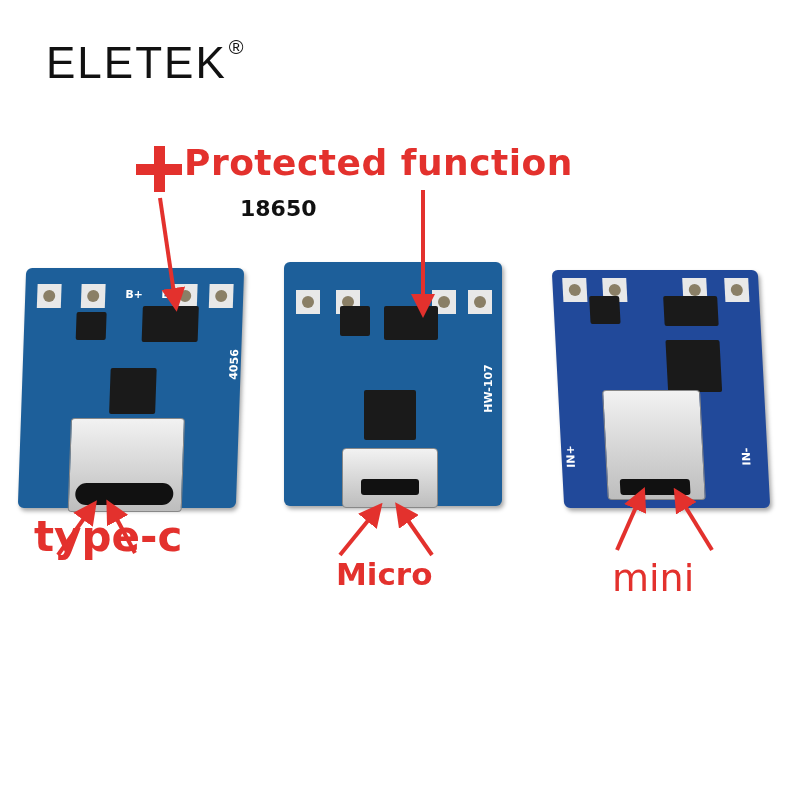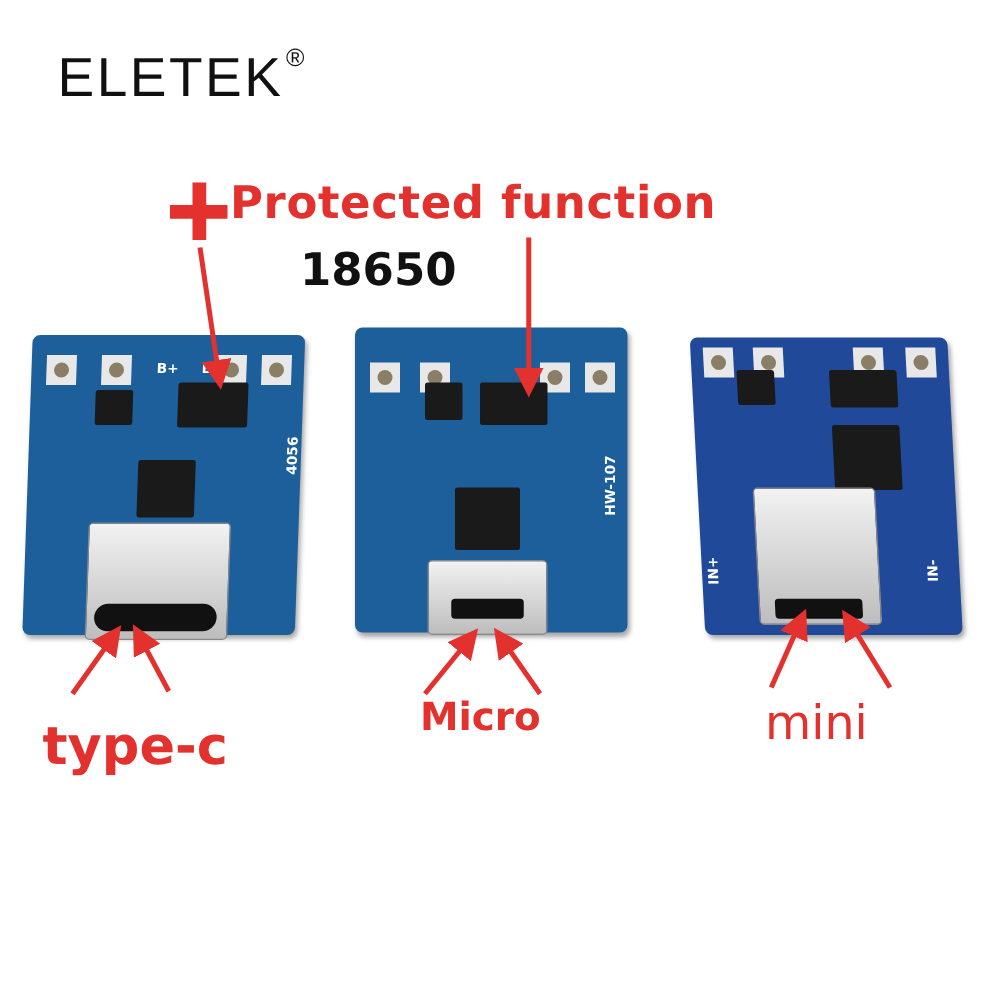--- a/index.html
+++ b/index.html
@@ -4,23 +4,23 @@
 <style>
   html,body{margin:0;padding:0;background:#fff;}
   body{width:800px;height:800px;position:relative;overflow:hidden;font-family:"DejaVu Sans",sans-serif;}
   .brand{position:absolute;left:46px;top:38px;font-family:Liberation Sans, sans-serif;font-size:44px;font-weight:400;letter-spacing:2px;color:#111;}
   .brand sup{font-size:20px;position:relative;top:-8px;margin-left:2px;}
   .plus{position:absolute;left:136px;top:146px;width:46px;height:46px;}
   .plus:before,.plus:after{content:"";position:absolute;background:#e3312d;}
   .plus:before{left:0;top:18px;width:46px;height:11px;}
   .plus:after{left:18px;top:0;width:11px;height:46px;}
   .protected{position:absolute;left:184px;top:142px;font-size:36px;font-weight:bold;color:#e3312d;letter-spacing:0.5px;}
-  .cap18650{position:absolute;left:240px;top:196px;font-size:36px;font-weight:bold;color:#111;}
+  .cap18650{position:absolute;left:240px;top:196px;font-size:22px;font-weight:bold;color:#111;}
   .label{position:absolute;font-weight:bold;color:#e3312d;}
-  .lbl-typec{left:34px;top:572px;font-size:42px;}
+  .lbl-typec{left:34px;top:512px;font-size:42px;}
   .lbl-micro{left:336px;top:556px;font-size:31px;}
   .lbl-mini{left:612px;top:556px;font-size:38px;font-weight:normal;}
   .board{position:absolute;background:#1d5f9a;border-radius:6px;box-shadow:2px 3px 4px rgba(0,0,0,.35);}
   .pad{position:absolute;width:24px;height:24px;background:#e8e8e8;}
   .pad:after{content:"";position:absolute;left:6px;top:6px;width:12px;height:12px;border-radius:50%;background:#8a7f66;}
   .chip{position:absolute;background:#1a1a1a;border-radius:2px;}
   .silk{position:absolute;color:#fff;font-size:11px;font-weight:bold;}
   .port{position:absolute;background:linear-gradient(#f2f2f2,#bdbdbd);border-radius:4px;border:1px solid #888;}
   .port-hole{position:absolute;background:#111;}
   svg.arrows{position:absolute;left:0;top:0;width:800px;height:800px;pointer-events:none;}

